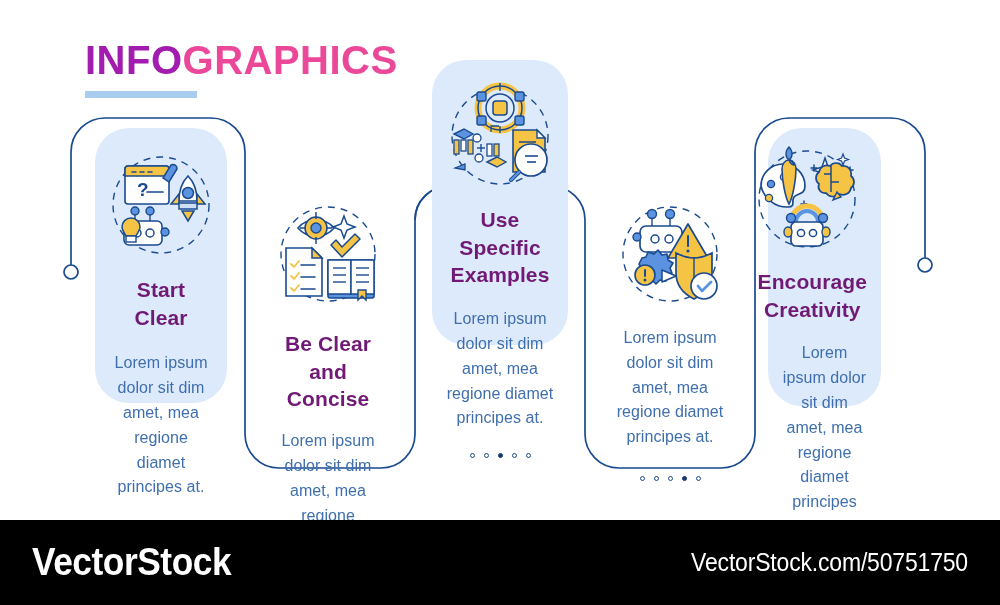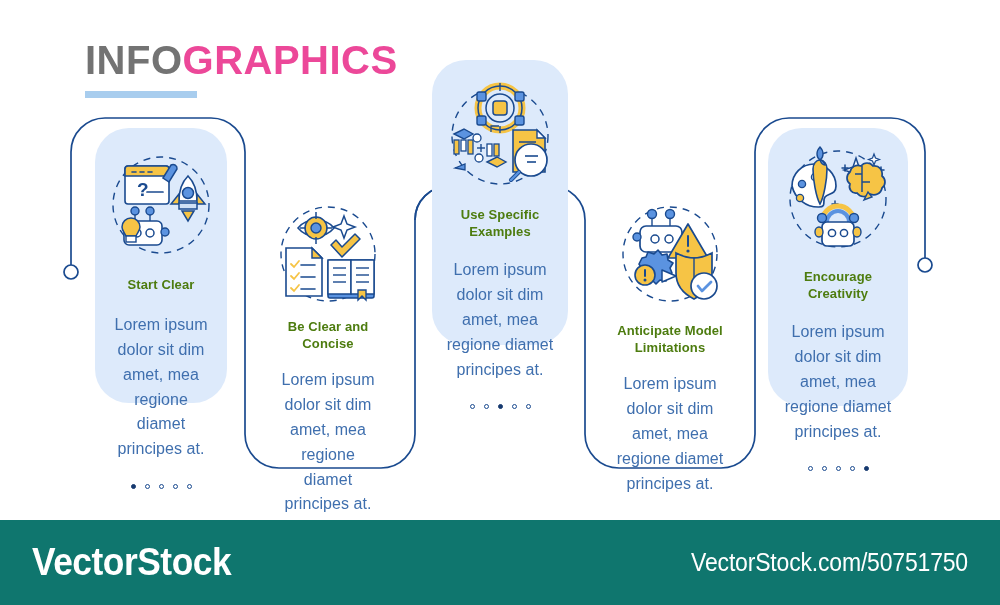--- a/index.html
+++ b/index.html
@@ -14,21 +14,21 @@
     width: 1000px; height: 605px;
     background: #ffffff;
   }
 
   
   #title-block { position: absolute; left: 85px; top: 40px; }
   #title-text {
     font-size: 40px; font-weight: 700; letter-spacing: .5px;
     line-height: 1; white-space: nowrap;
   }
-  #title-text .part-a { color: #737373; }
+  #title-text .part-a { color: #a21caf; }
   #title-text .part-b { color: #ec4899; }
   #title-underline {
     margin-top: 11px; width: 112px; height: 7px; background: #a8cdee;
   }
 
   
   #chain { position: absolute; left: 0; top: 0; width: 1000px; height: 520px; }
 
   
   .card {
@@ -40,23 +40,23 @@
   .card.filled { background: #ddeafb; }
   .card.plain  { background: transparent; }
 
   .icon-wrap {
     position: relative;
     display: flex; align-items: center; justify-content: center;
   }
   .icon-wrap svg { display: block; }
 
   .card-title {
-    color: #4d7c0f;
+    color: #701a75;
     font-weight: 700;
-    font-size: 13px;
+    font-size: 21px;
     line-height: 1.32;
     text-align: center;
     letter-spacing: .1px;
   }
   .card-body {
     color: #3f6fae;
     font-size: 16px;
     line-height: 1.55;
     text-align: center;
     letter-spacing: .05px;
@@ -70,46 +70,46 @@
 
   
   #card-1 { left: 95px;  top: 128px; width: 132px; height: 275px; }
   #card-1 .icon-wrap { margin-top: 22px; }
   #card-1 .card-title { margin-top: 16px; }
   #card-1 .card-body  { margin-top: 20px; }
   #card-1 .dots       { margin-top: 22px; }
 
   #card-2 { left: 262px; top: 196px; width: 132px; height: 260px; }
   #card-2 .icon-wrap { margin-top: 6px; }
-  #card-2 .card-title { margin-top: 8px; }
+  #card-2 .card-title { margin-top: 20px; }
   #card-2 .card-body  { margin-top: 16px; }
   #card-2 .dots       { margin-top: 26px; }
 
   #card-3 { left: 432px; top: 60px;  width: 136px; height: 285px; }
   #card-3 .icon-wrap { margin-top: 22px; }
   #card-3 .card-title { margin-top: 12px; }
   #card-3 .card-body  { margin-top: 18px; }
   #card-3 .dots       { margin-top: 22px; }
 
   #card-4 { left: 602px; top: 196px; width: 136px; height: 260px; }
   #card-4 .icon-wrap { margin-top: 6px; }
   #card-4 .card-title { margin-top: 12px; }
   #card-4 .card-body  { margin-top: 16px; }
   #card-4 .dots       { margin-top: 26px; }
 
-  #card-5 { left: 768px; top: 128px; width: 140px; height: 278px; }
+  #card-5 { left: 768px; top: 128px; width: 113px; height: 278px; align-items: flex-end; }
   #card-5 .icon-wrap { margin-top: 18px; }
   #card-5 .card-title { margin-top: 12px; }
   #card-5 .card-body  { margin-top: 18px; }
   #card-5 .dots       { margin-top: 22px; }
 
   
   #footer {
     position: absolute; left: 0; top: 520px;
-    width: 1000px; height: 85px; background: #0f766e;
+    width: 1000px; height: 85px; background: #000000;
     display: flex; align-items: center; justify-content: space-between;
     padding: 0 32px;
   }
   #wm-left {
     color: #ffffff; font-size: 38px; font-weight: 700;
     letter-spacing: -0.5px; transform: scaleX(.93); transform-origin: left center;
   }
   #wm-right {
     color: #ffffff; font-size: 25px; font-weight: 400;
     letter-spacing: -0.2px; transform: scaleX(.92); transform-origin: right center;
@@ -349,21 +349,20 @@
         </g>
 
         <g>
           <path d="M82 56c8 0 14-3 18-5v20c0 14-10 22-18 26-8-4-18-12-18-26V51c4 2 10 5 18 5z" fill="#f6c445" stroke="#1a4a8f" stroke-width="1.7"></path>
           <line x1="82" y1="56" x2="82" y2="92" stroke="#1a4a8f" stroke-width="1.4"></line>
           <circle cx="92" cy="84" r="13" fill="#ffffff" stroke="#1a4a8f" stroke-width="1.7"></circle>
           <path d="M86 84l4 5 9-9" stroke="#5b93e0" stroke-width="2.8" fill="none" stroke-linecap="round" stroke-linejoin="round"></path>
         </g>
       </svg>
     </div>
-    <div class="card-title">Anticipate Model Limitations</div>
     <div class="card-body">Lorem ipsum dolor sit dim amet, mea regione diamet principes at.</div>
     <div class="dots">
       <span class="dot"></span>
       <span class="dot"></span>
       <span class="dot"></span>
       <span class="dot on"></span>
       <span class="dot"></span>
     </div>
   </div>
 

